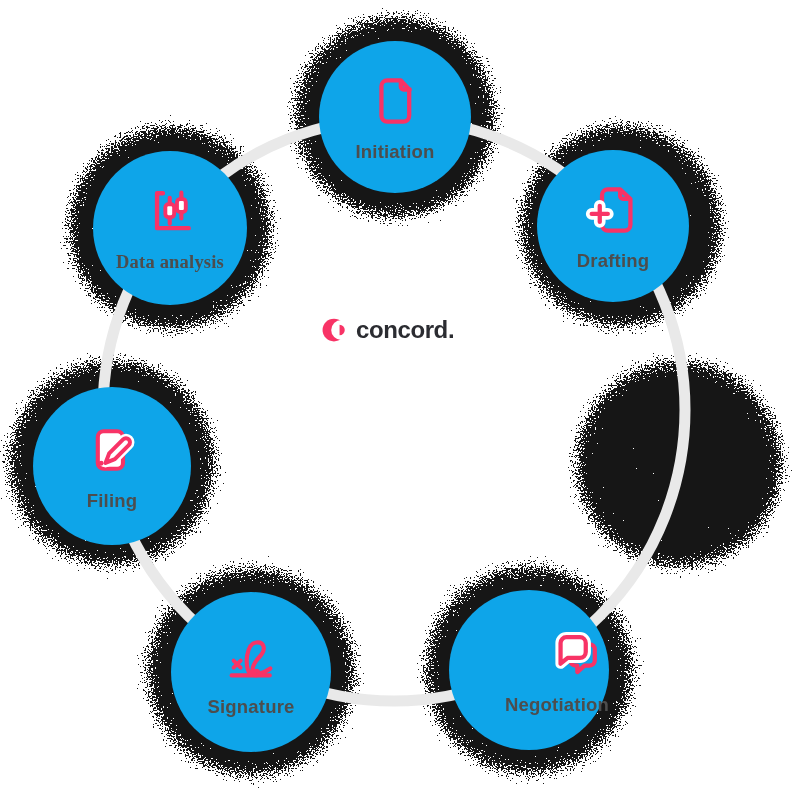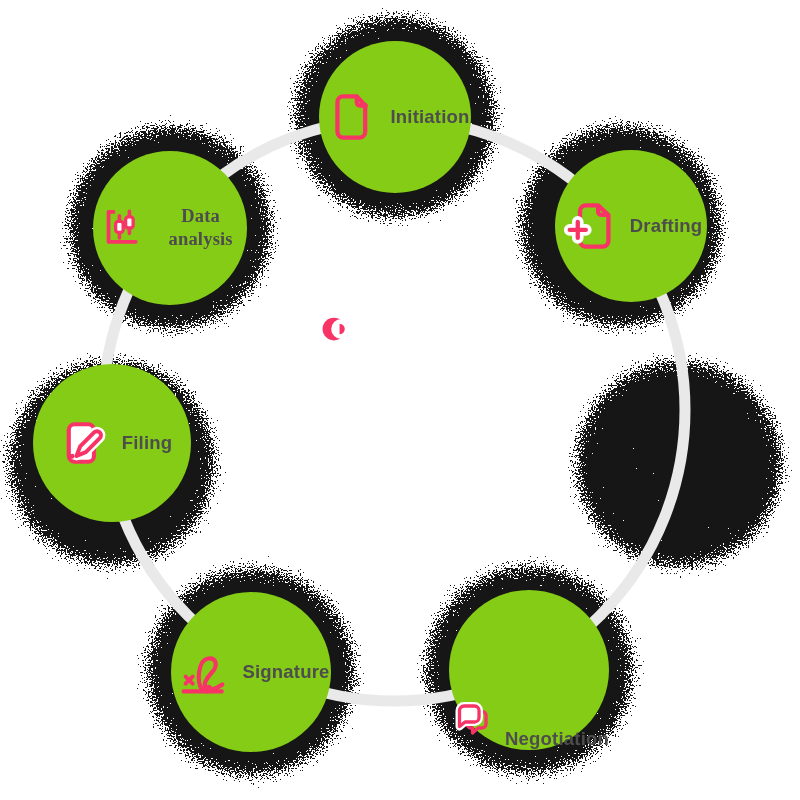--- a/index.html
+++ b/index.html
@@ -1,28 +1,28 @@
 <!DOCTYPE html>
 <html><head>
 <meta charset="utf-8">
 <style>
   html,body{margin:0;padding:0;background:#ffffff;}
   body{width:800px;height:800px;overflow:hidden;font-family:"Liberation Sans",sans-serif;}
   #stage{position:relative;width:800px;height:800px;background:#ffffff;}
   .bg-svg{position:absolute;left:0;top:0;}
-  .node{position:absolute;background:#84cc16;border-radius:50%;
-        display:flex;align-items:center;justify-content:center;gap:8px;}
+  .node{position:absolute;background:#0ea5e9;border-radius:50%;
+        display:flex;flex-direction:column;align-items:center;justify-content:center;gap:8px;}
   .node .label{font-size:18.5px;font-weight:700;color:#4D4D4D;text-align:center;
                line-height:1.25;max-width:118px;letter-spacing:.2px;}
   .node-initiation   {left:319px;top:41px; width:152px;height:152px;}
-  .node-drafting     {left:555px;top:150px;width:152px;height:152px;}
+  .node-drafting     {left:537px;top:150px;width:152px;height:152px;}
   .node-approval     {left:600px;top:385px;width:158px;height:158px;}
   .node-negotiation  {left:449px;top:590px;width:160px;height:160px;align-items:flex-end;}
   .node-signature    {left:171px;top:592px;width:160px;height:160px;align-items:center;}
-  .node-filing       {left:33px; top:364px;width:158px;height:158px;}
+  .node-filing       {left:33px; top:387px;width:158px;height:158px;}
   .node-dataanalysis {left:93px; top:151px;width:154px;height:154px;font-family:Liberation Serif, serif;}
   .logo{position:absolute;left:322px;top:316px;display:flex;align-items:center;gap:8px;}
   .logo .logo-text{font-size:24px;font-weight:700;color:#2B2C31;letter-spacing:-0.4px;}
   .icon{display:block;}
 </style>
 </head>
 <body>
 
 <div id="stage">
 
@@ -117,15 +117,16 @@
     </svg>
     <span class="label">Data analysis</span>
   </div>
 
   <div class="logo">
     <svg viewBox="0 0 24 24" width="26" height="26">
       <circle cx="11" cy="12" r="10.5" fill="#F83366"></circle>
       <circle cx="17.8" cy="12" r="9.3" fill="#FFFFFF"></circle>
       <path d="M16.2 7.2 A4.8 4.8 0 0 1 16.2 16.8 Z" fill="#F83366"></path>
     </svg>
+    <span class="logo-text">concord.</span>
   </div>
 
 </div>
 
 </body></html>

